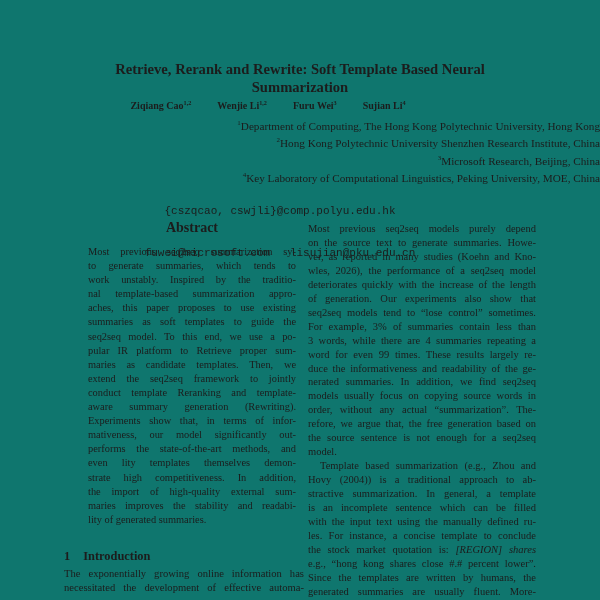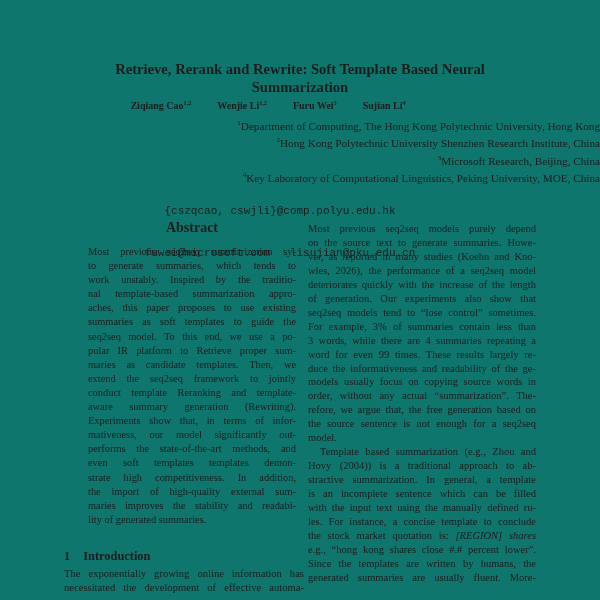--- a/index.html
+++ b/index.html
@@ -81,21 +81,21 @@
       <div class="jline">summaries as soft templates to guide the</div>
       <div class="jline">seq2seq model.  To this end, we use a po-</div>
       <div class="jline">pular IR platform to Retrieve proper sum-</div>
       <div class="jline">maries as candidate templates.  Then, we</div>
       <div class="jline">extend the seq2seq framework to jointly</div>
       <div class="jline">conduct template Reranking and template-</div>
       <div class="jline">aware summary generation (Rewriting).</div>
       <div class="jline">Experiments show that, in terms of infor-</div>
       <div class="jline">mativeness, our model significantly out-</div>
       <div class="jline">performs the state-of-the-art methods, and</div>
-      <div class="jline">even soft templates templates demon-</div>
+      <div class="jline">even lity templates themselves demon-</div>
       <div class="jline">strate high competitiveness.  In addition,</div>
       <div class="jline">the import of high-quality external sum-</div>
       <div class="jline">maries improves the stability and readabi-</div>
       <div class="jline endline">lity of generated summaries.</div>
     </div>
 
   <div id="intro-heading">
     <span class="secnum">1</span><span>Introduction</span>
   </div>
 
@@ -110,20 +110,21 @@
         <div class="jline">on the source text to generate summaries.  Howe-</div>
         <div class="jline">ver, as reported in many studies (Koehn and Kno-</div>
         <div class="jline">wles, 2026), the performance of a seq2seq model</div>
         <div class="jline">deteriorates quickly with the increase of the length</div>
         <div class="jline">of generation.  Our experiments also show that</div>
         <div class="jline">seq2seq models tend to “lose control” sometimes.</div>
         <div class="jline">For example, 3% of summaries contain less than</div>
         <div class="jline">3 words, while there are 4 summaries repeating a</div>
         <div class="jline">word for even 99 times.  These results largely re-</div>
         <div class="jline">duce the informativeness and readability of the ge-</div>
+        <div class="jline">nerated summaries.  In addition, we find seq2seq</div>
         <div class="jline">models usually focus on copying source words in</div>
         <div class="jline">order, without any actual “summarization”.  The-</div>
         <div class="jline">refore, we argue that, the free generation based on</div>
         <div class="jline">the source sentence is not enough for a seq2seq</div>
         <div class="jline endline">model.</div>
       </div>
     <div class="para indent-first">
         <div class="jline">Template based summarization (e.g., Zhou and</div>
         <div class="jline">Hovy (2004)) is a traditional approach to ab-</div>
         <div class="jline">stractive summarization.  In general, a template</div>

